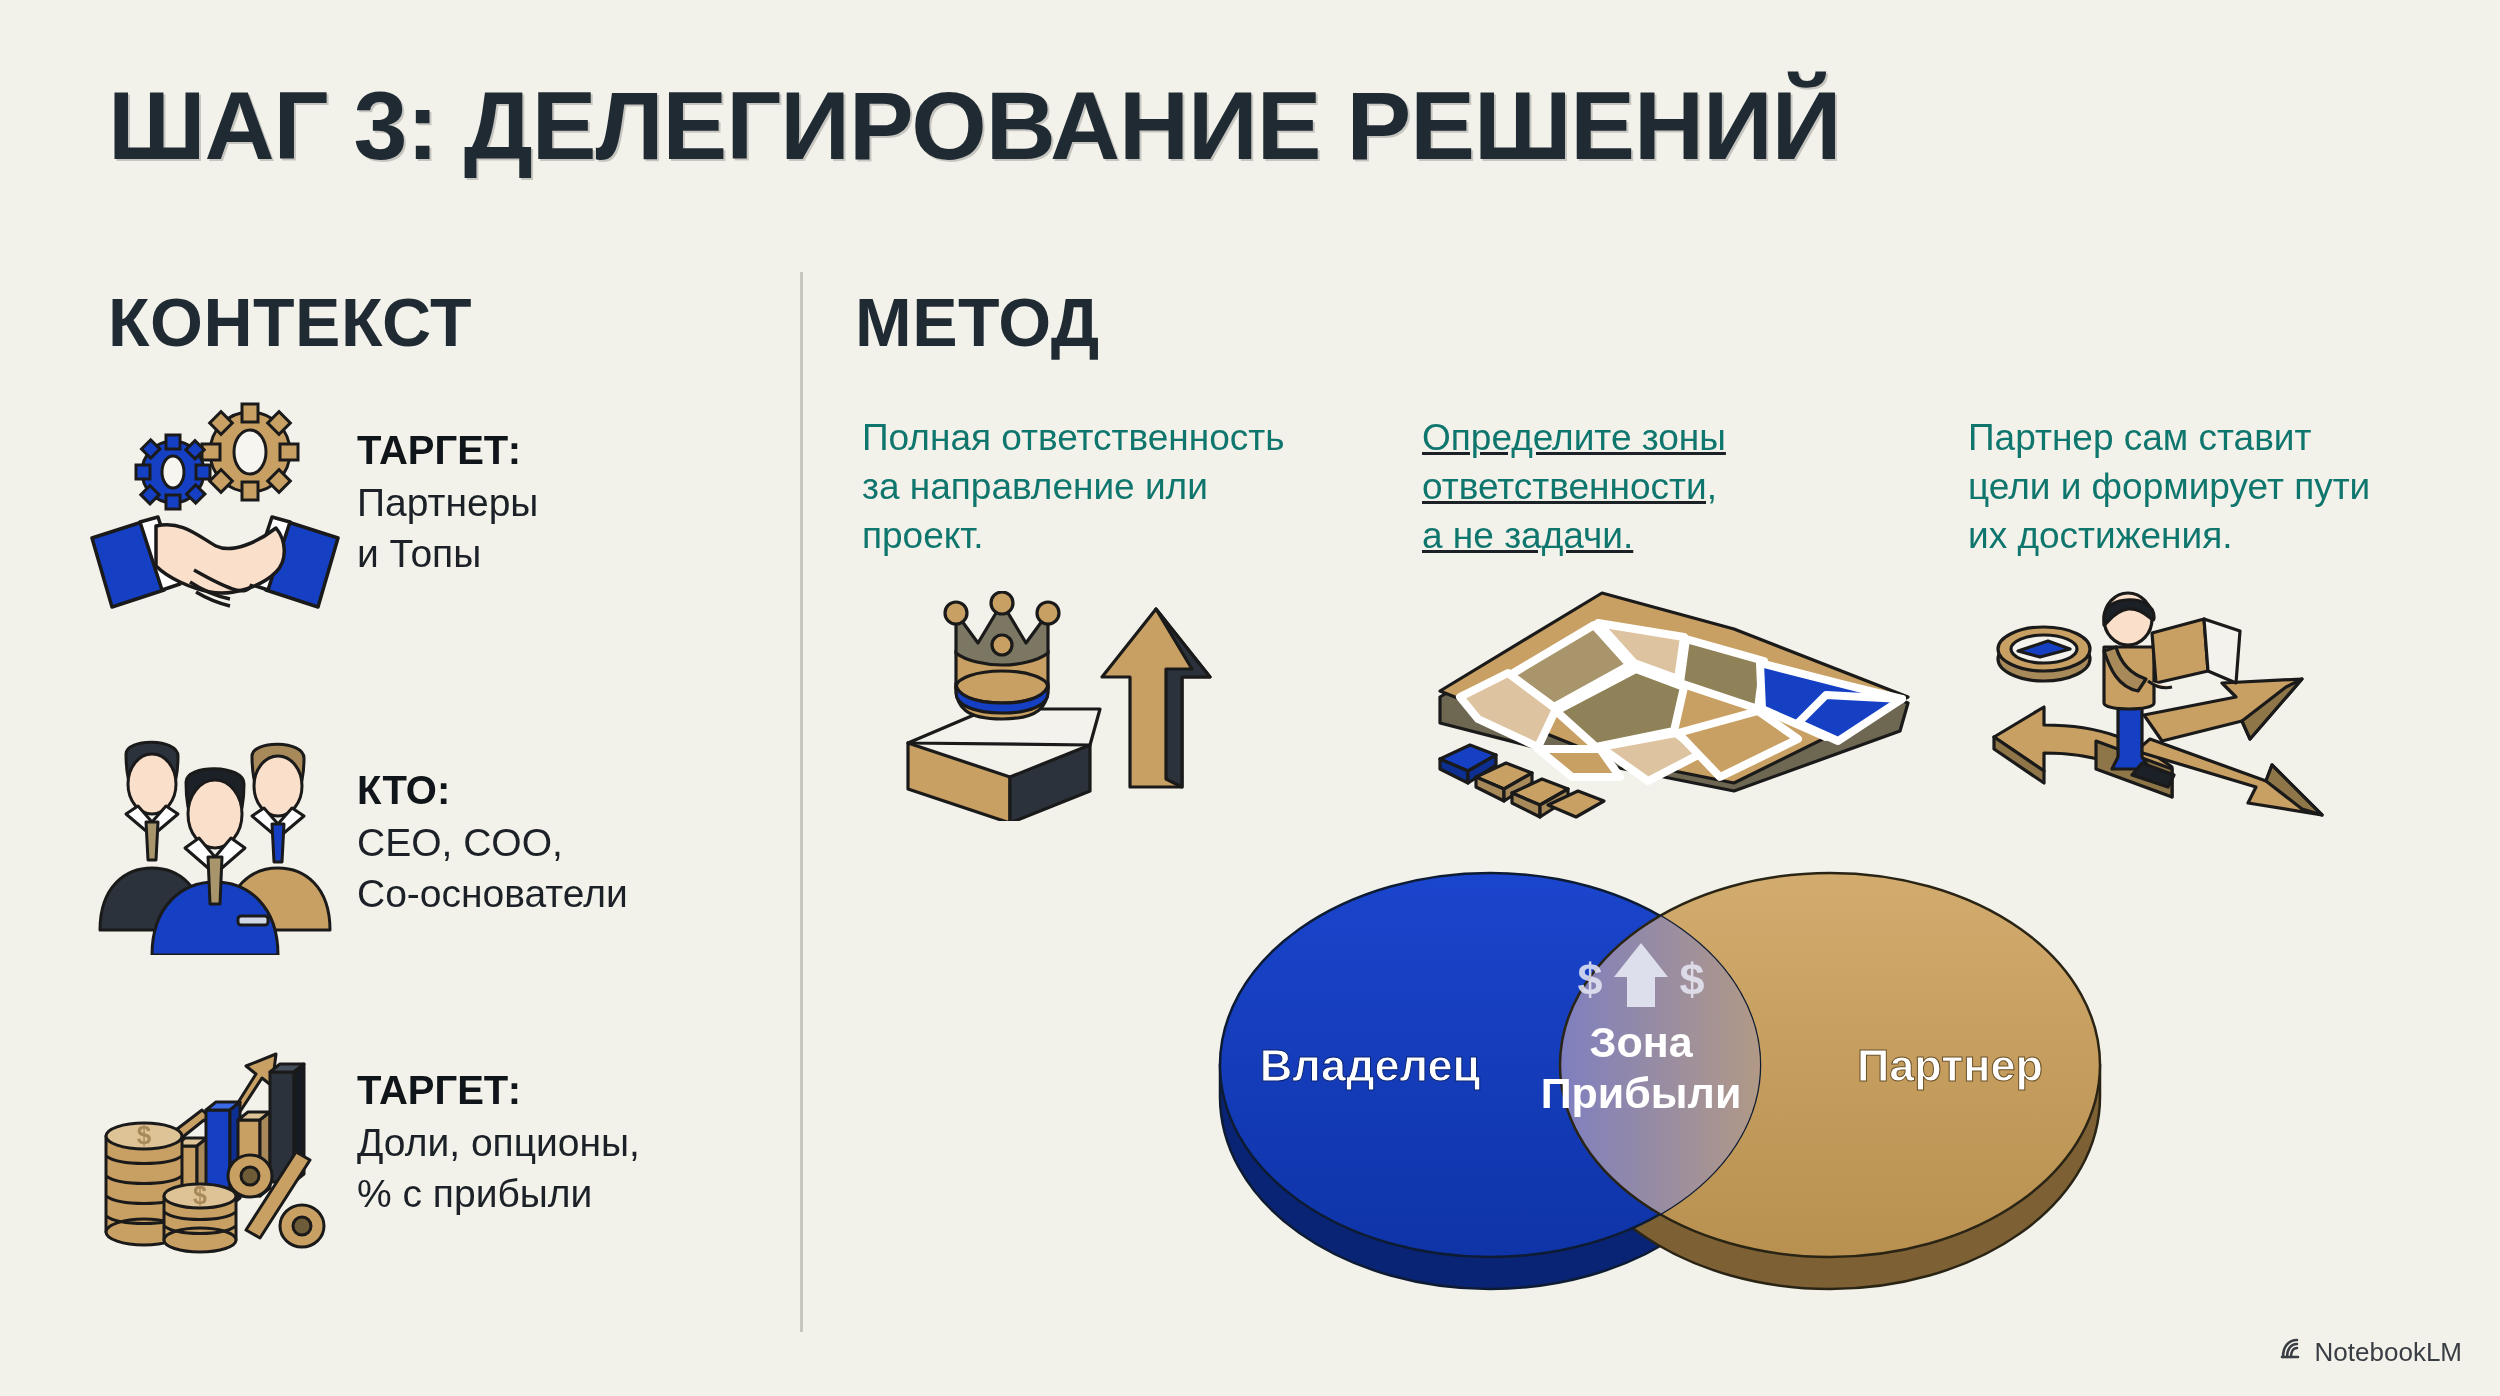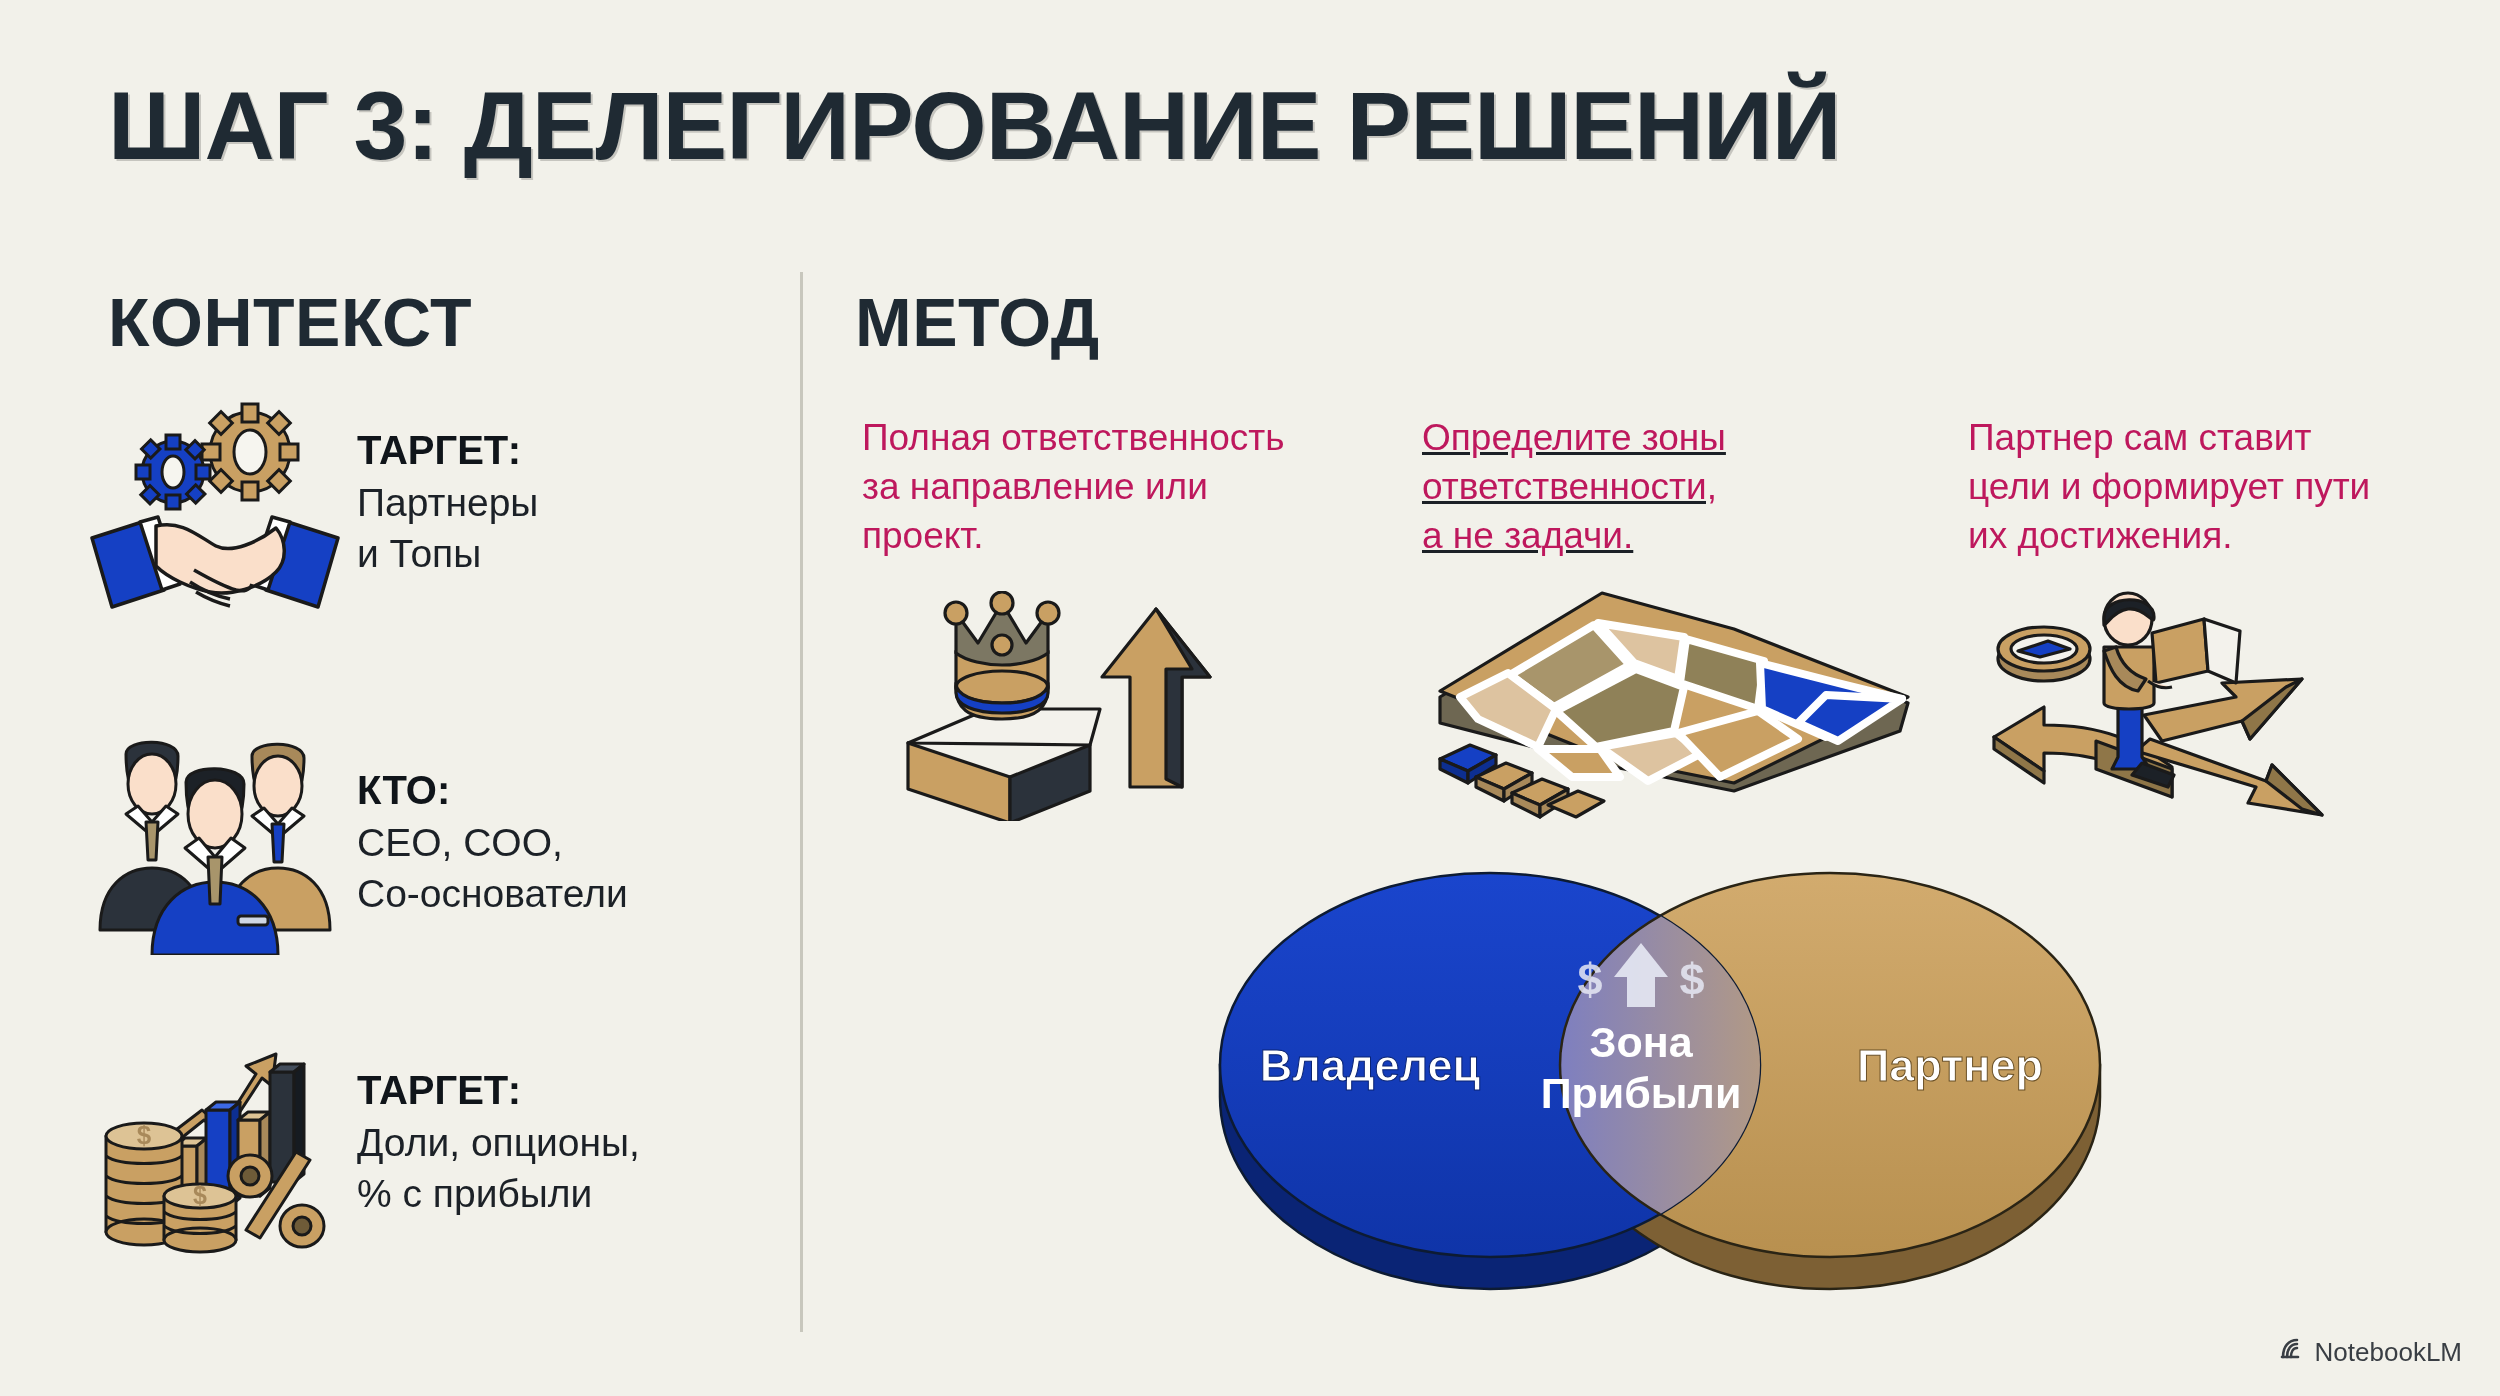--- a/index.html
+++ b/index.html
@@ -42,21 +42,21 @@
   .ctx-text{margin-left:17px;padding-top:24px;}
   .ctx-title{font-size:40px;font-weight:bold;color:#10151a;line-height:1.32;}
   .ctx-body{font-size:39px;color:#1c2127;line-height:1.32;white-space:pre-line;}
 
   #ctx0{left:90px;top:400px;}
   #ctx1{left:90px;top:740px;}
   #ctx2{left:90px;top:1040px;}
 
   
   .met-col{position:absolute;width:540px;}
-  .met-text{font-size:37px;line-height:1.33;color:#be185d;white-space:pre-line;}
+  .met-text{font-size:37px;line-height:1.33;color:#0f766e;white-space:pre-line;}
   .met-art{position:relative;height:230px;margin-top:30px;}
   #met0{left:862px;top:413px;}
   #met1{left:1422px;top:413px;text-decoration:underline;}
   #met2{left:1968px;top:413px;}
 
   
   .svgicon{display:block;}
 
   
   .venn{position:absolute;left:1120px;top:865px;width:1080px;height:430px;}

